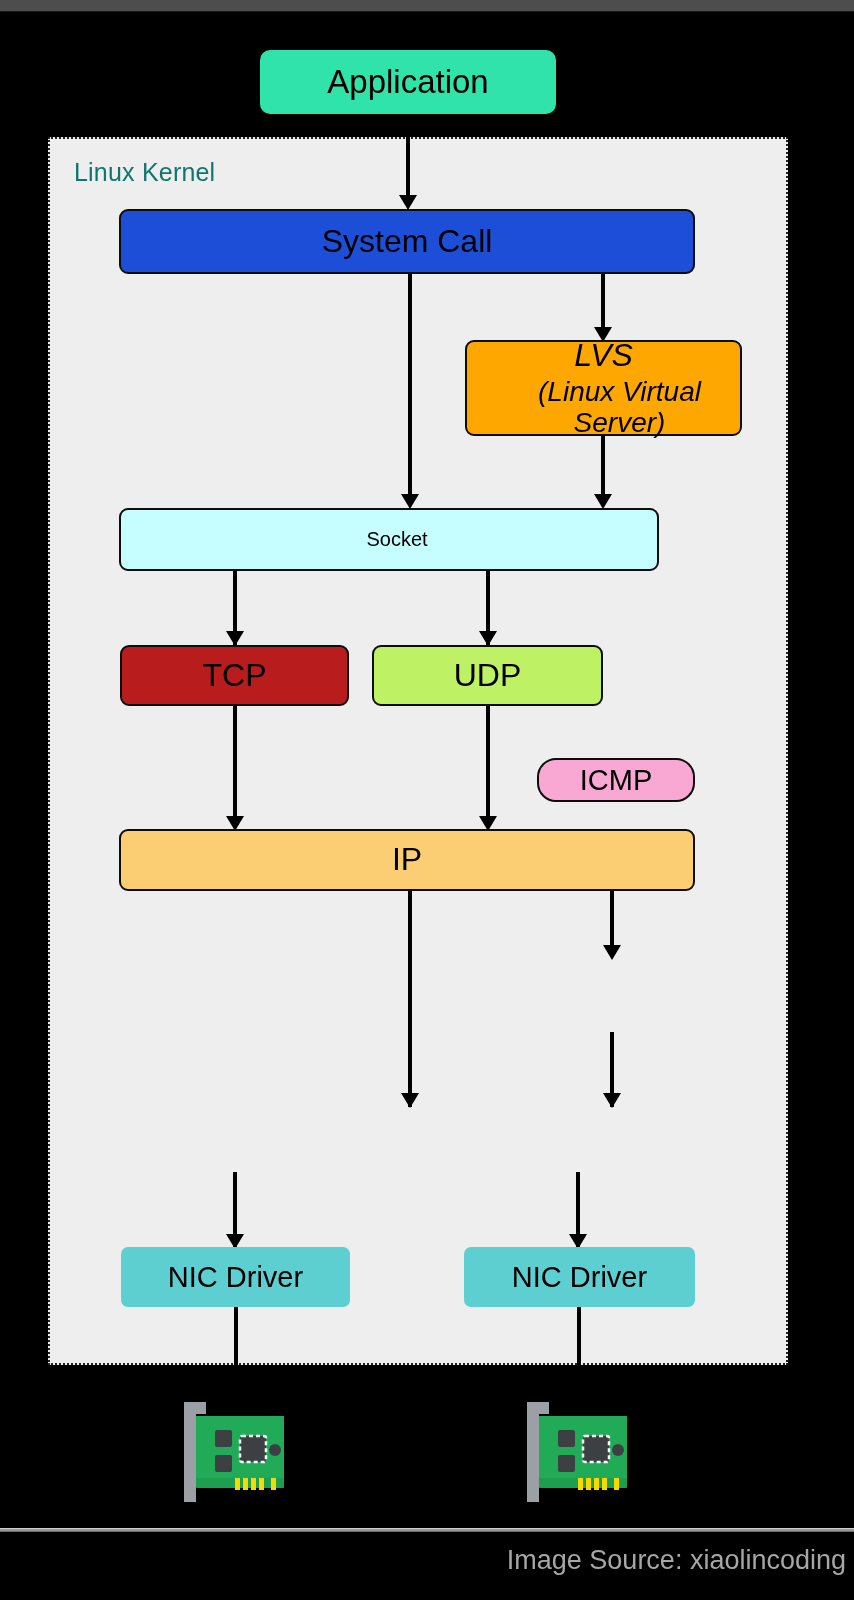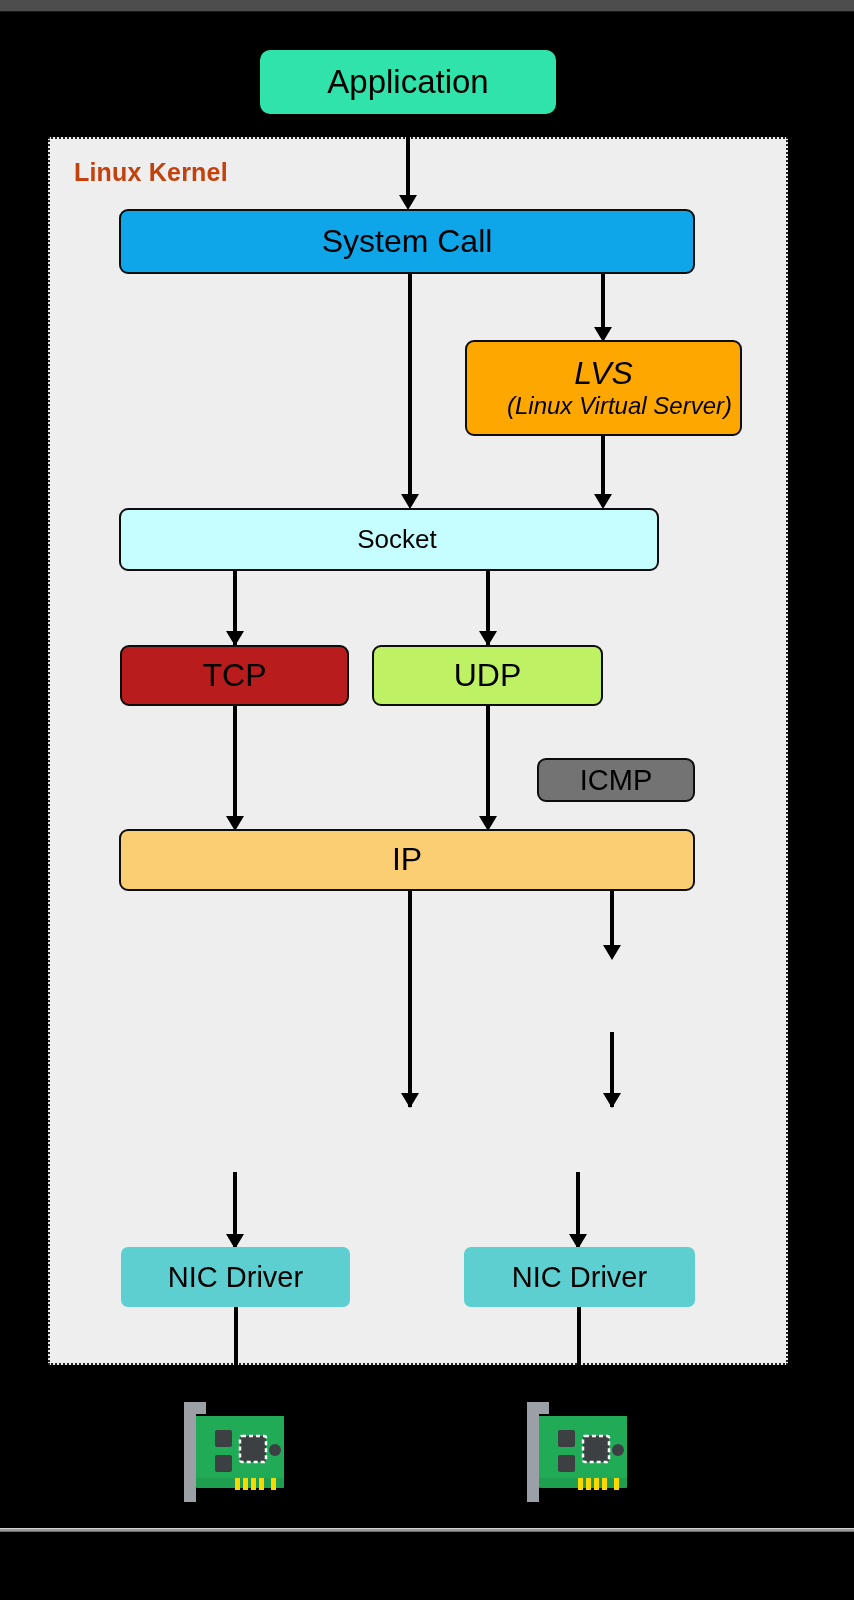--- a/index.html
+++ b/index.html
@@ -48,22 +48,22 @@
 
   
   .kernel {
     position: absolute;
     background: #eeeeee;
     border: 2px dotted #222222;
     z-index: 1;
   }
   .kernel-title {
     position: absolute;
-    font-weight: bold;
-    color: #c2410c;
+    font-weight: normal;
+    color: #0f766e;
     letter-spacing: 0.2px;
     z-index: 4;
   }
 
   
   .edge {
     position: absolute;
     background: #000000;
     width: 4px;
     z-index: 3;
@@ -146,42 +146,42 @@
   <div class="arrowhead" style="left:569px; top:1234px;"></div>
 
   <div class="edge" style="left:234px; top:1307px; height:95px;"></div>
 
   <div class="edge" style="left:577px; top:1307px; height:95px;"></div>
 
   <div class="node app" style="left:260px; top:50px; width:296px; height:64px; background:#2fe3ab; font-size:33px;">
     <span class="lbl-main">Application</span>
   </div>
 
-  <div class="node" style="left:119px; top:209px; width:576px; height:65px; background:#0ea5e9; font-size:32px;">
+  <div class="node" style="left:119px; top:209px; width:576px; height:65px; background:#1d4ed8; font-size:32px;">
     <span class="lbl-main">System Call</span>
   </div>
 
   <div class="node" style="left:465px; top:340px; width:277px; height:96px; background:#ffa701;font-style:italic;">
     <span class="lbl-main" style="font-size:32px;">LVS</span>
-    <span class="lbl-sub" style="font-size:24px; margin-top:2px;margin-left:32px;">(Linux Virtual Server)</span>
-  </div>
-
-  <div class="node" style="left:119px; top:508px; width:540px; height:63px; background:#c6fdff; font-size:26px;padding-left:16px;">
+    <span class="lbl-sub" style="font-size:28px; margin-top:2px;margin-left:32px;">(Linux Virtual Server)</span>
+  </div>
+
+  <div class="node" style="left:119px; top:508px; width:540px; height:63px; background:#c6fdff; font-size:20px;padding-left:16px;">
     <span class="lbl-main">Socket</span>
   </div>
 
   <div class="node" style="left:120px; top:645px; width:229px; height:61px; background:#b91c1c; font-size:32px;">
     <span class="lbl-main">TCP</span>
   </div>
 
   <div class="node" style="left:372px; top:645px; width:231px; height:61px; background:#bef264; font-size:32px;">
     <span class="lbl-main">UDP</span>
   </div>
 
-  <div class="node" style="left:537px; top:758px; width:158px; height:44px; background:#737373; font-size:29px; z-index:4;">
+  <div class="node" style="left:537px; top:758px; width:158px; height:44px; background:#f9a8d4; font-size:29px; z-index:4;border-radius:19px;">
     <span class="lbl-main">ICMP</span>
   </div>
 
   <div class="node" style="left:119px; top:829px; width:576px; height:62px; background:#fcce74; font-size:32px; z-index:5;">
     <span class="lbl-main">IP</span>
   </div>
 
 
 
   <div class="node" style="left:121px; top:1247px; width:229px; height:60px; background:#5ecfd1; border:none; border-radius:7px; font-size:29px;">
@@ -220,14 +220,15 @@
     <circle cx="103" cy="52" r="6" fill="#3c4043"></circle>
     <rect x="36" y="80" width="16" height="8" fill="#1e9e4f"></rect>
     <rect x="63" y="80" width="5" height="12" fill="#f9d900"></rect>
     <rect x="71" y="80" width="5" height="12" fill="#f9d900"></rect>
     <rect x="79" y="80" width="5" height="12" fill="#f9d900"></rect>
     <rect x="87" y="80" width="5" height="12" fill="#f9d900"></rect>
     <rect x="99" y="80" width="5" height="12" fill="#f9d900"></rect>
   </svg>
 
   <div class="footer-rule" style="top:1528px;"></div>
+  <div class="footer-text" style="top:1545px;">Image Source: xiaolincoding</div>
 
 </div>
 
 </body></html>

